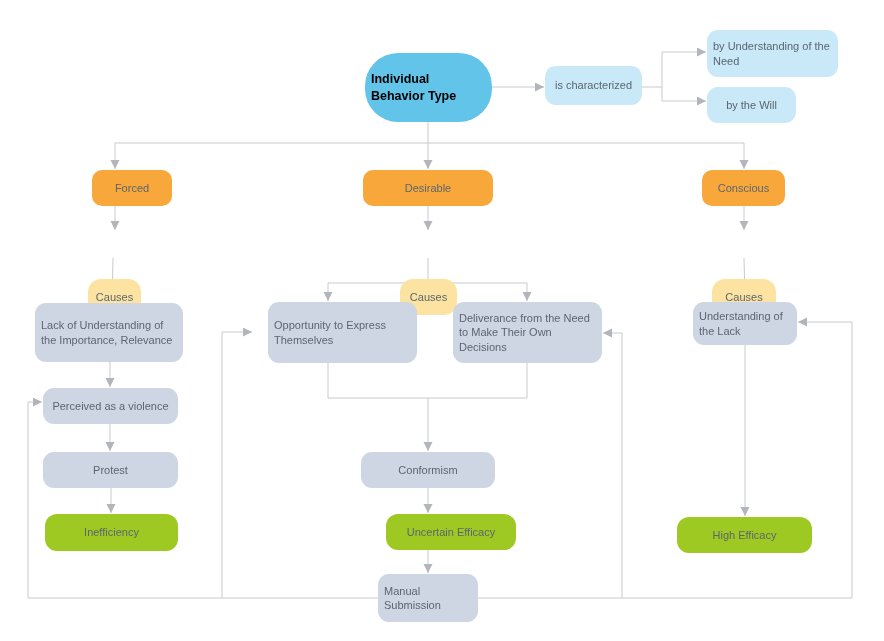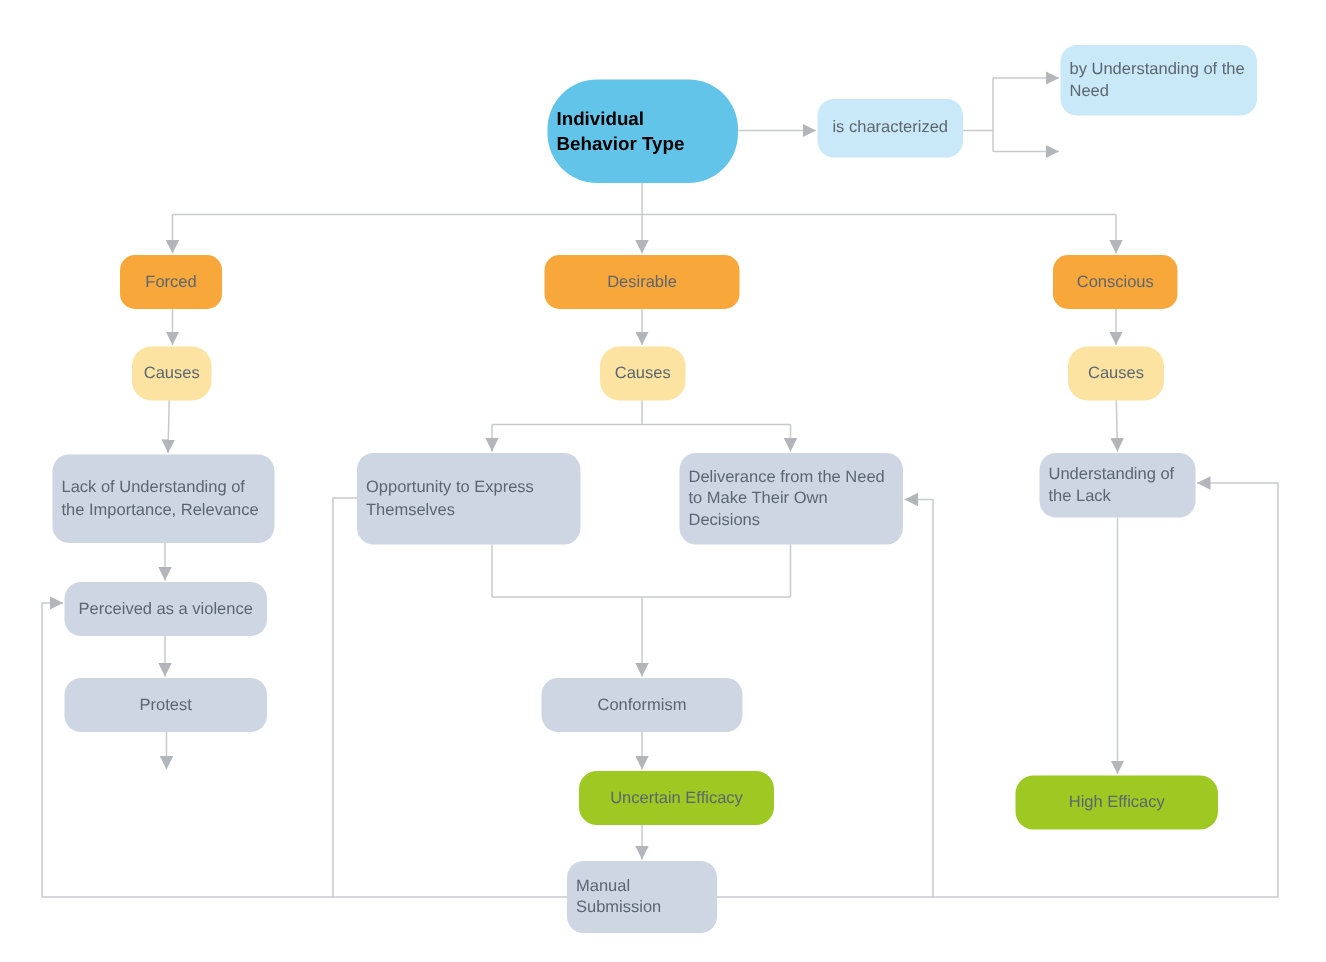--- a/index.html
+++ b/index.html
@@ -7,21 +7,21 @@
        font-family:"Liberation Sans",sans-serif;}
   #canvas{position:absolute;left:0;top:0;width:884px;height:641px;}
   svg.wires{position:absolute;left:0;top:0;}
   .node{position:absolute;box-sizing:border-box;display:flex;align-items:center;
         justify-content:center;padding:18px 6px;
         font-size:11px;line-height:1.28;color:var(--text-dark);}
   .blue-main{background:var(--blue-main);color:#000000;border-radius:33px;
              font-size:12.5px;line-height:1.35;font-weight:bold;}
   .light-blue{background:var(--light-blue);border-radius:11px;}
   .orange{background:var(--orange);border-radius:10px;}
-  .yellow{background:var(--yellow);border-radius:13px;}
+  .yellow{background:var(--yellow);border-radius:13px;margin-top:48px;}
   .slate{background:var(--slate);border-radius:11px;}
   .green{background:var(--green);border-radius:12px;}
 </style>
 </head>
 <body>
 
 <div id="canvas">
 
   <svg class="wires" width="884" height="641" viewBox="0 0 884 641">
     <defs>
@@ -72,37 +72,39 @@
       <path d="M622,598 L622,333 L603,333" marker-end="url(#ar)"></path>
     </g>
   </svg>
 
   <div class="node blue-main" style="left:365px;top:53px;width:127px;height:69px;">Individual Behavior Type</div>
 
   <div class="node light-blue" style="left:545px;top:66px;width:97px;height:39px;">is characterized</div>
 
   <div class="node light-blue" style="left:707px;top:30px;width:131px;height:47px;">by Understanding of the Need</div>
 
+  <div class="node light-blue" style="left:707px;top:87px;width:89px;height:28px;">by the Will</div>
 
-  <div class="node orange" style="left:80px;top:170px;width:68px;height:32px;">Forced</div>
+  <div class="node orange" style="left:92px;top:170px;width:80px;height:32px;">Forced</div>
 
   <div class="node yellow" style="left:88px;top:231px;width:53px;height:27px;">Causes</div>
 
   <div class="node slate" style="left:35px;top:303px;width:148px;height:59px;">Lack of Understanding of the Importance, Relevance</div>
 
   <div class="node slate" style="left:43px;top:388px;width:135px;height:28px;">Perceived as a violence</div>
 
   <div class="node slate" style="left:43px;top:452px;width:135px;height:31px;">Protest</div>
 
+  <div class="node green" style="left:45px;top:514px;width:133px;height:37px;">Inefficiency</div>
 
   <div class="node orange" style="left:363px;top:170px;width:130px;height:16px;">Desirable</div>
 
   <div class="node yellow" style="left:400px;top:231px;width:57px;height:27px;">Causes</div>
 
-  <div class="node slate" style="left:238px;top:302px;width:149px;height:61px;">Opportunity to Express Themselves</div>
+  <div class="node slate" style="left:268px;top:302px;width:149px;height:61px;">Opportunity to Express Themselves</div>
 
   <div class="node slate" style="left:453px;top:302px;width:149px;height:61px;">Deliverance from the Need to Make Their Own Decisions</div>
 
   <div class="node slate" style="left:361px;top:452px;width:134px;height:33px;">Conformism</div>
 
   <div class="node green" style="left:362px;top:514px;width:130px;height:34px;margin-left:24px;">Uncertain Efficacy</div>
 
   <div class="node slate" style="left:378px;top:574px;width:100px;height:48px;">Manual Submission</div>
 
   <div class="node orange" style="left:702px;top:170px;width:83px;height:32px;">Conscious</div>

